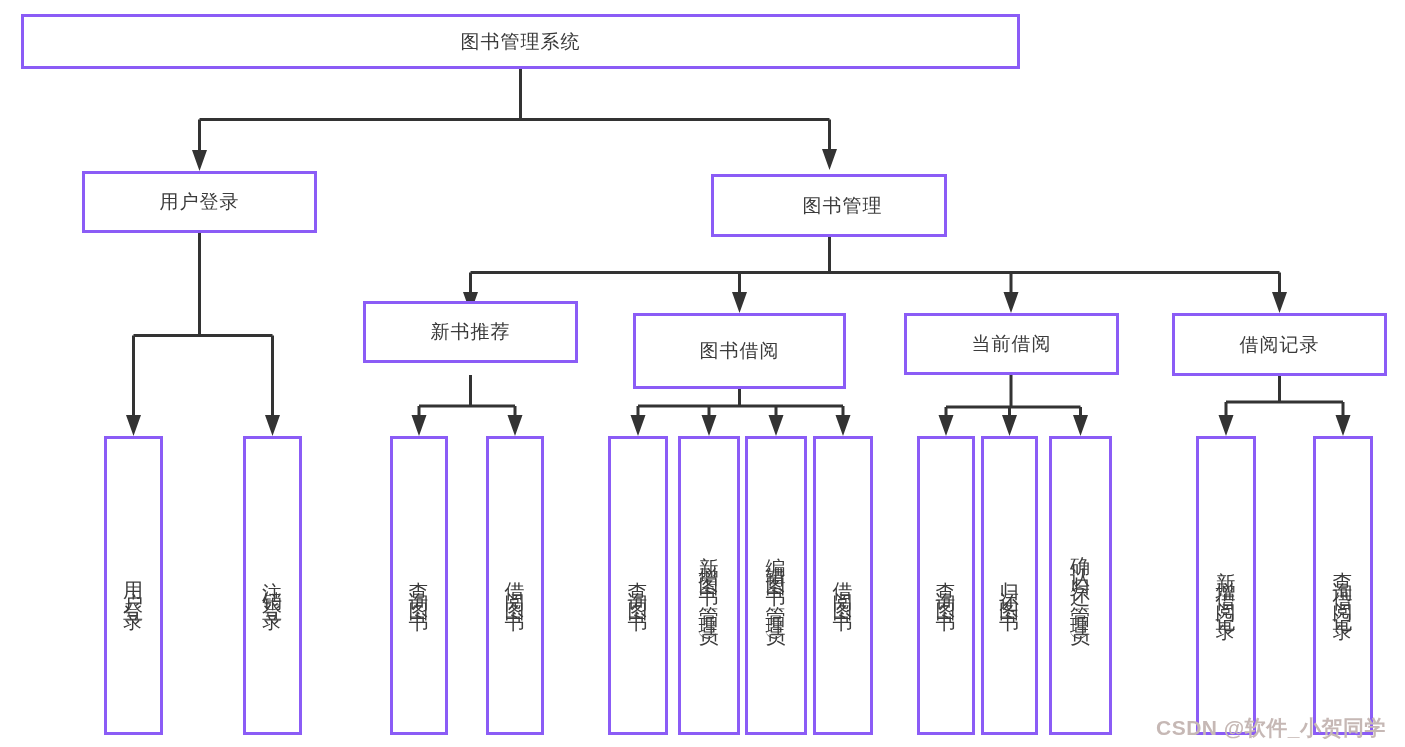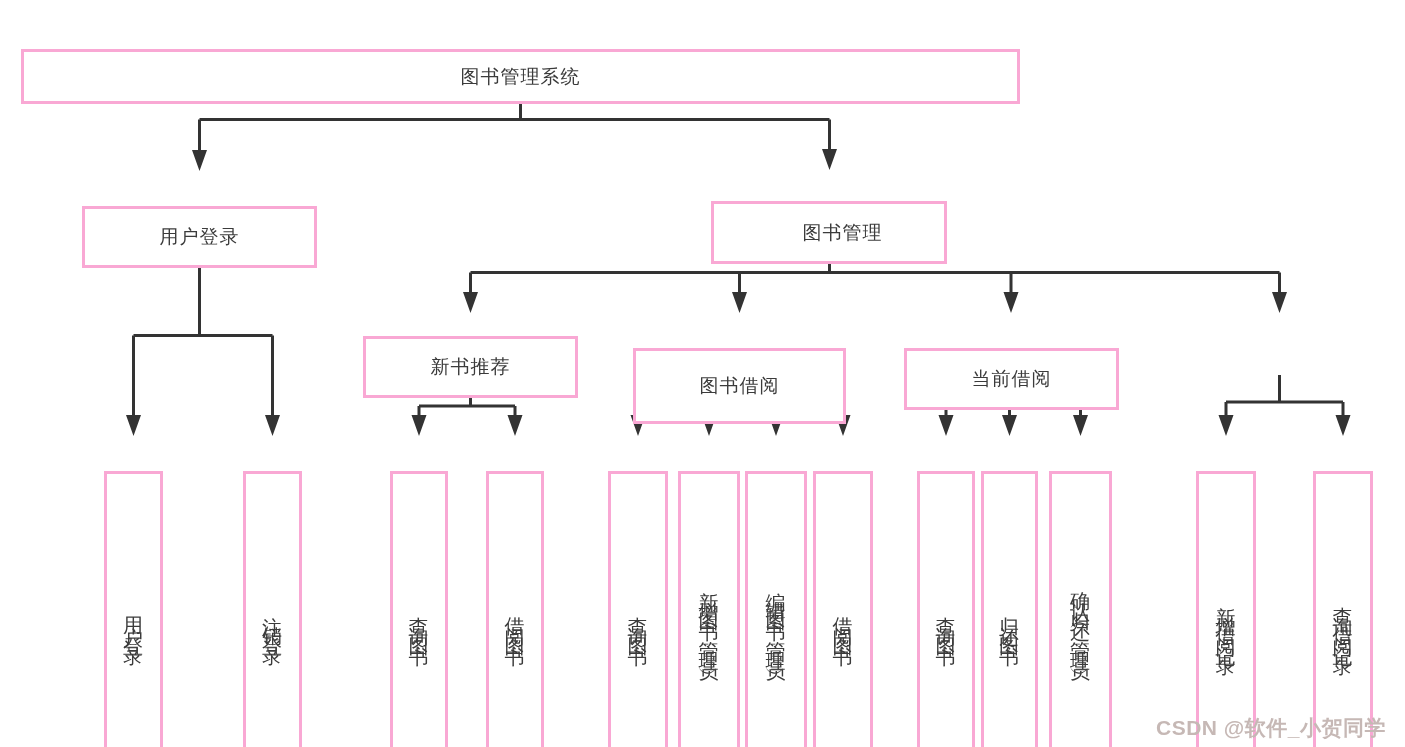--- a/index.html
+++ b/index.html
@@ -19,27 +19,26 @@
     position: absolute;
     left: 0;
     top: 0;
     width: 1405px;
     height: 747px;
     pointer-events: none;
   }
   .box {
     position: absolute;
     box-sizing: border-box;
-    border: 3px solid #f9a8d4;
+    border: 3px solid #8b5cf6;
     background: #ffffff;
     display: flex;
     align-items: center;
     justify-content: center;
     color: #3b3b3b;
-    margin-top: 35px;
   }
   .box.h {
     font-size: 19px;
     letter-spacing: 1px;
     white-space: nowrap;
   }
   .box.v .vtext {
     writing-mode: vertical-rl;
     text-orientation: mixed;
     font-size: 20px;
@@ -95,25 +94,26 @@
       M938.5 415L953.5 415L946 436Z
       M1002 415L1017 415L1009.5 436Z
       M1073 415L1088 415L1080.5 436Z
       M1218.5 415L1233.5 415L1226 436Z
       M1335.5 415L1350.5 415L1343 436Z"></path>
   </svg>
 
   <div class="box h" style="left:21px; top:14px; width:999px; height:55px;">图书管理系统</div>
 
   <div class="box h" style="left:82px; top:171px; width:235px; height:62px;">用户登录</div>
-  <div class="box h" style="left:711px; top:166px; width:236px; height:63px;padding-left:27px;">图书管理</div>
+  <div class="box h" style="left:711px; top:174px; width:236px; height:63px;padding-left:27px;">图书管理</div>
 
   <div class="box h" style="left:363px; top:301px; width:215px; height:62px;">新书推荐</div>
   <div class="box h" style="left:633px; top:313px; width:213px; height:76px;">图书借阅</div>
   <div class="box h" style="left:904px; top:313px; width:215px; height:62px;">当前借阅</div>
+  <div class="box h" style="left:1172px; top:313px; width:215px; height:63px;">借阅记录</div>
 
   <div class="box v leaf" style="left:104px; width:59px;">
     <span class="vtext">用户登录</span>
   </div>
   <div class="box v leaf" style="left:243px; width:59px;">
     <span class="vtext">注销登录</span>
   </div>
 
   <div class="box v leaf" style="left:390px; width:58px;">
     <span class="vtext">查询图书</span>

